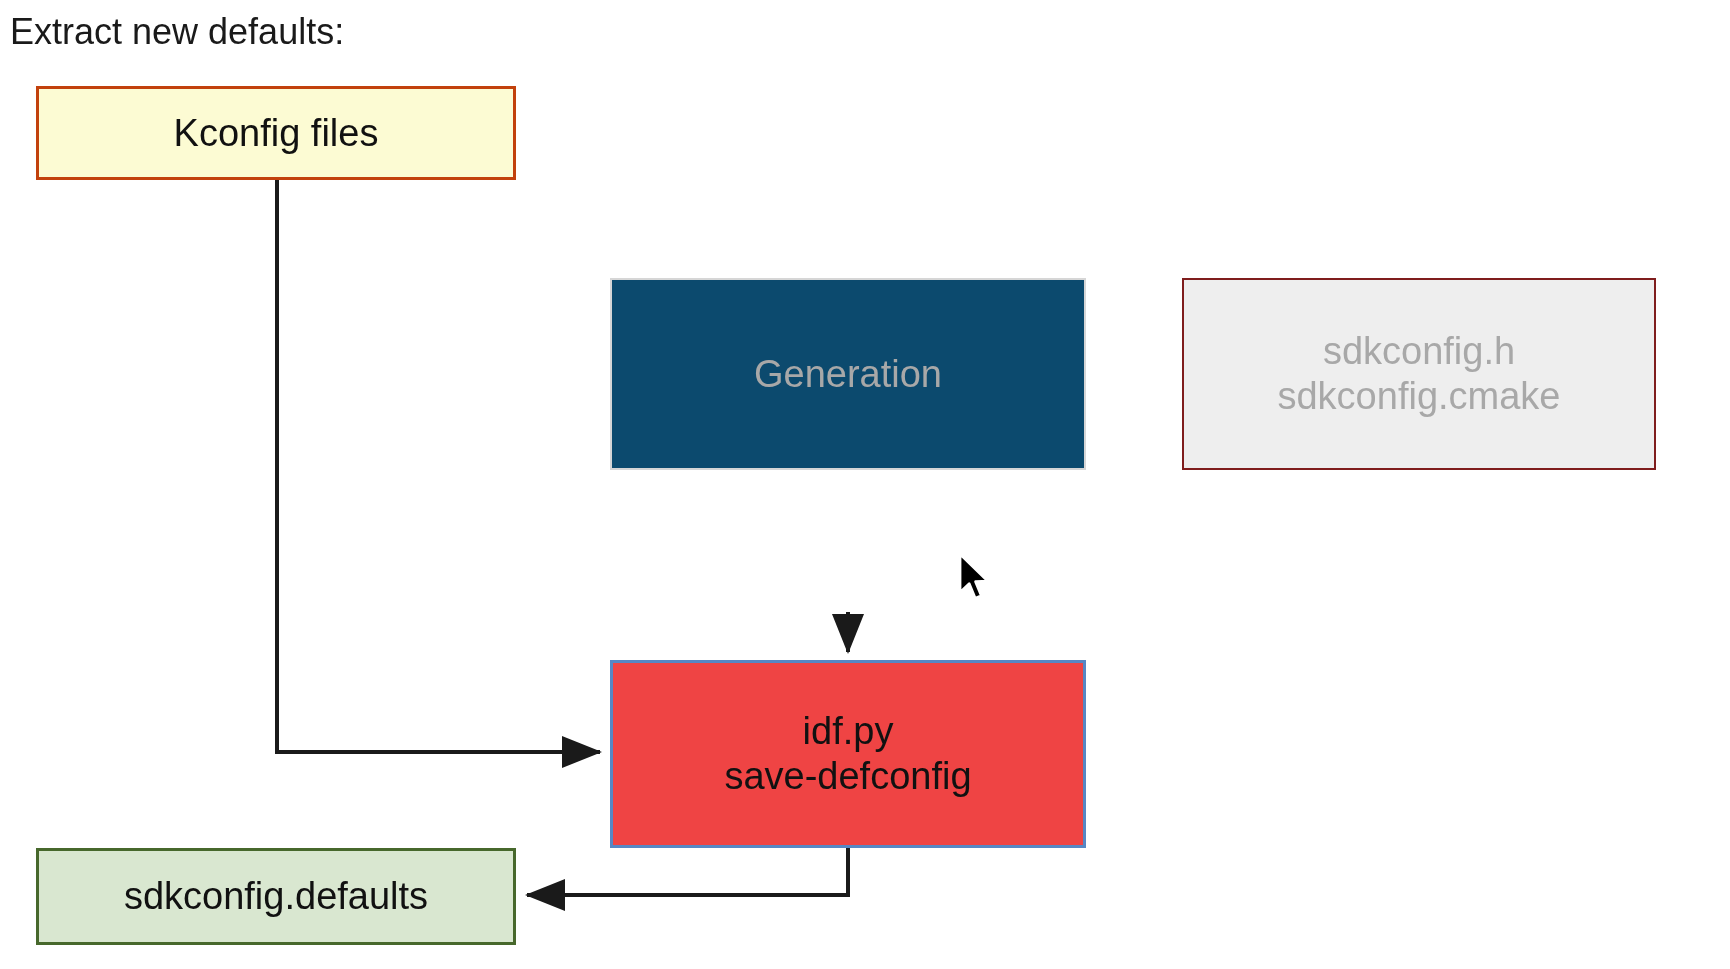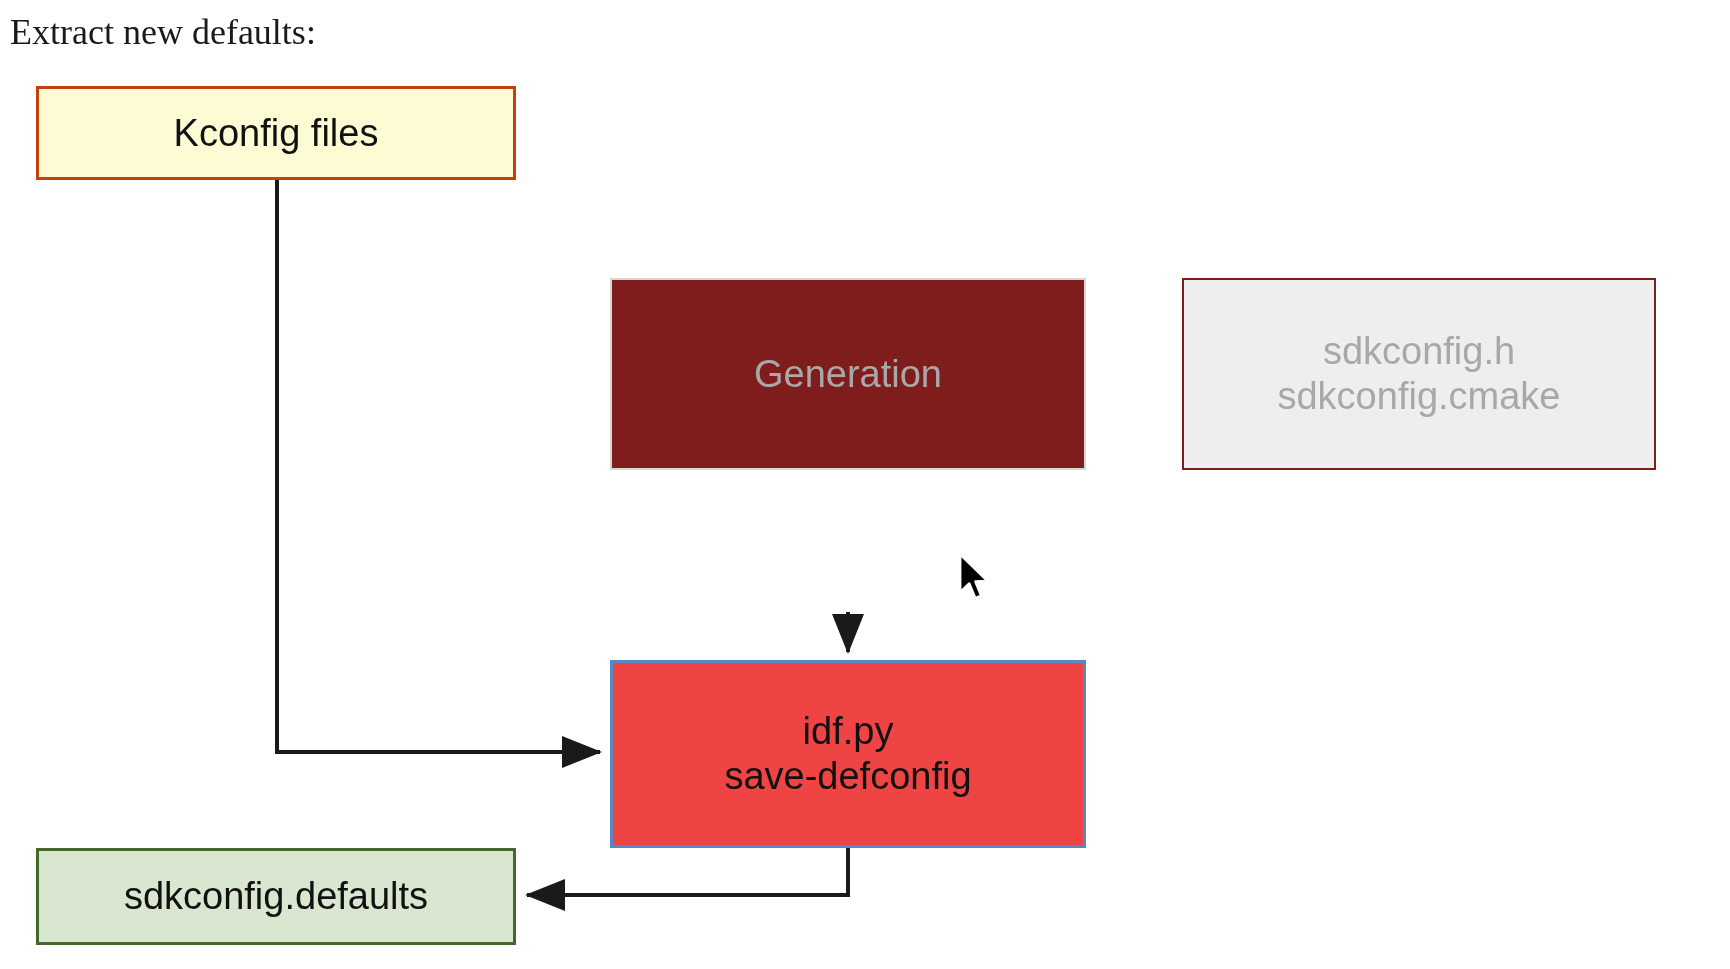--- a/index.html
+++ b/index.html
@@ -18,21 +18,21 @@
     height: 969px;
     background: #ffffff;
     overflow: hidden;
   }
 
   
   .title {
     position: absolute;
     left: 10px;
     top: 10px;
-    font-family: Liberation Serif, serif;
+    font-family: Liberation Sans, sans-serif;
     font-size: 36px;
     line-height: 44px;
     color: #1a1a1a;
     white-space: nowrap;
   }
 
   
   .node {
     position: absolute;
     box-sizing: border-box;
@@ -50,21 +50,21 @@
     width: 480px; height: 94px;
     background: #fcfbd3;
     border: 3px solid #c2410c;
     color: #111111;
     font-size: 38px;
   }
 
   .node-generation {
     left: 610px; top: 278px;
     width: 476px; height: 192px;
-    background: #7f1d1d;
+    background: #0c4a6e;
     border: 2px solid #d6d6d6;
     color: #a8a8a8;
     font-size: 38px;
   }
 
   .node-sdkconfig-out {
     left: 1182px; top: 278px;
     width: 474px; height: 192px;
     background: #eeeeee;
     border: 2px solid #7f1d1d;

